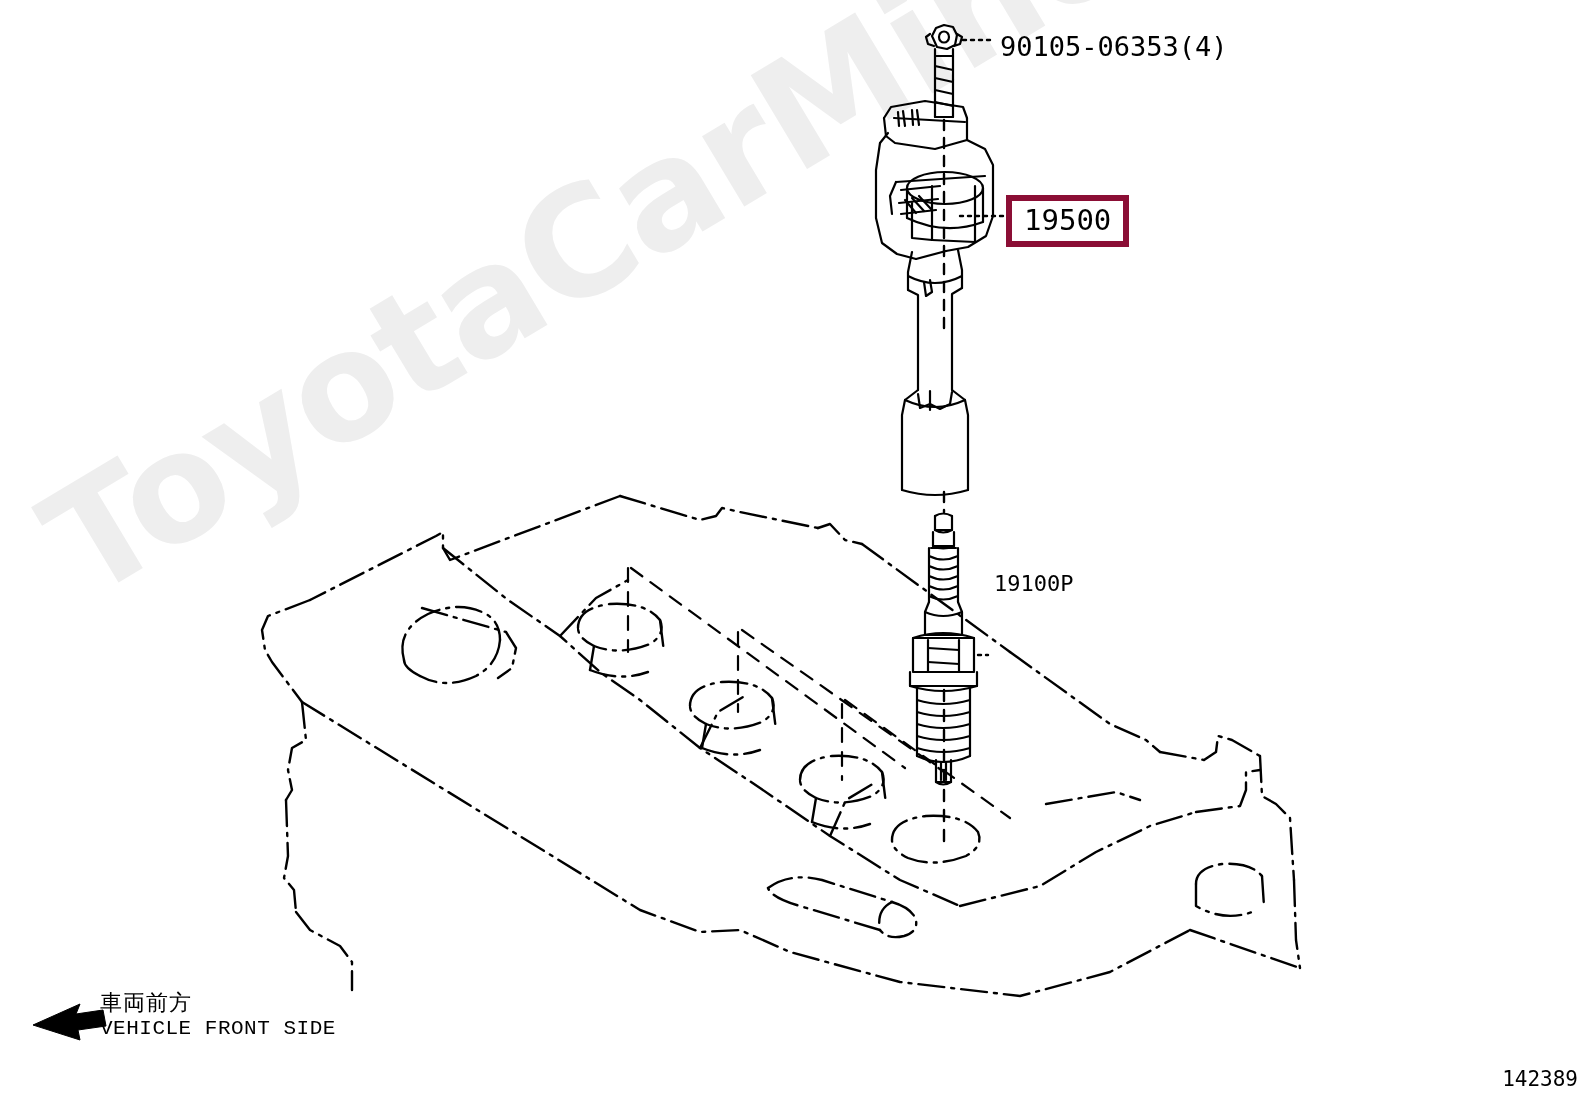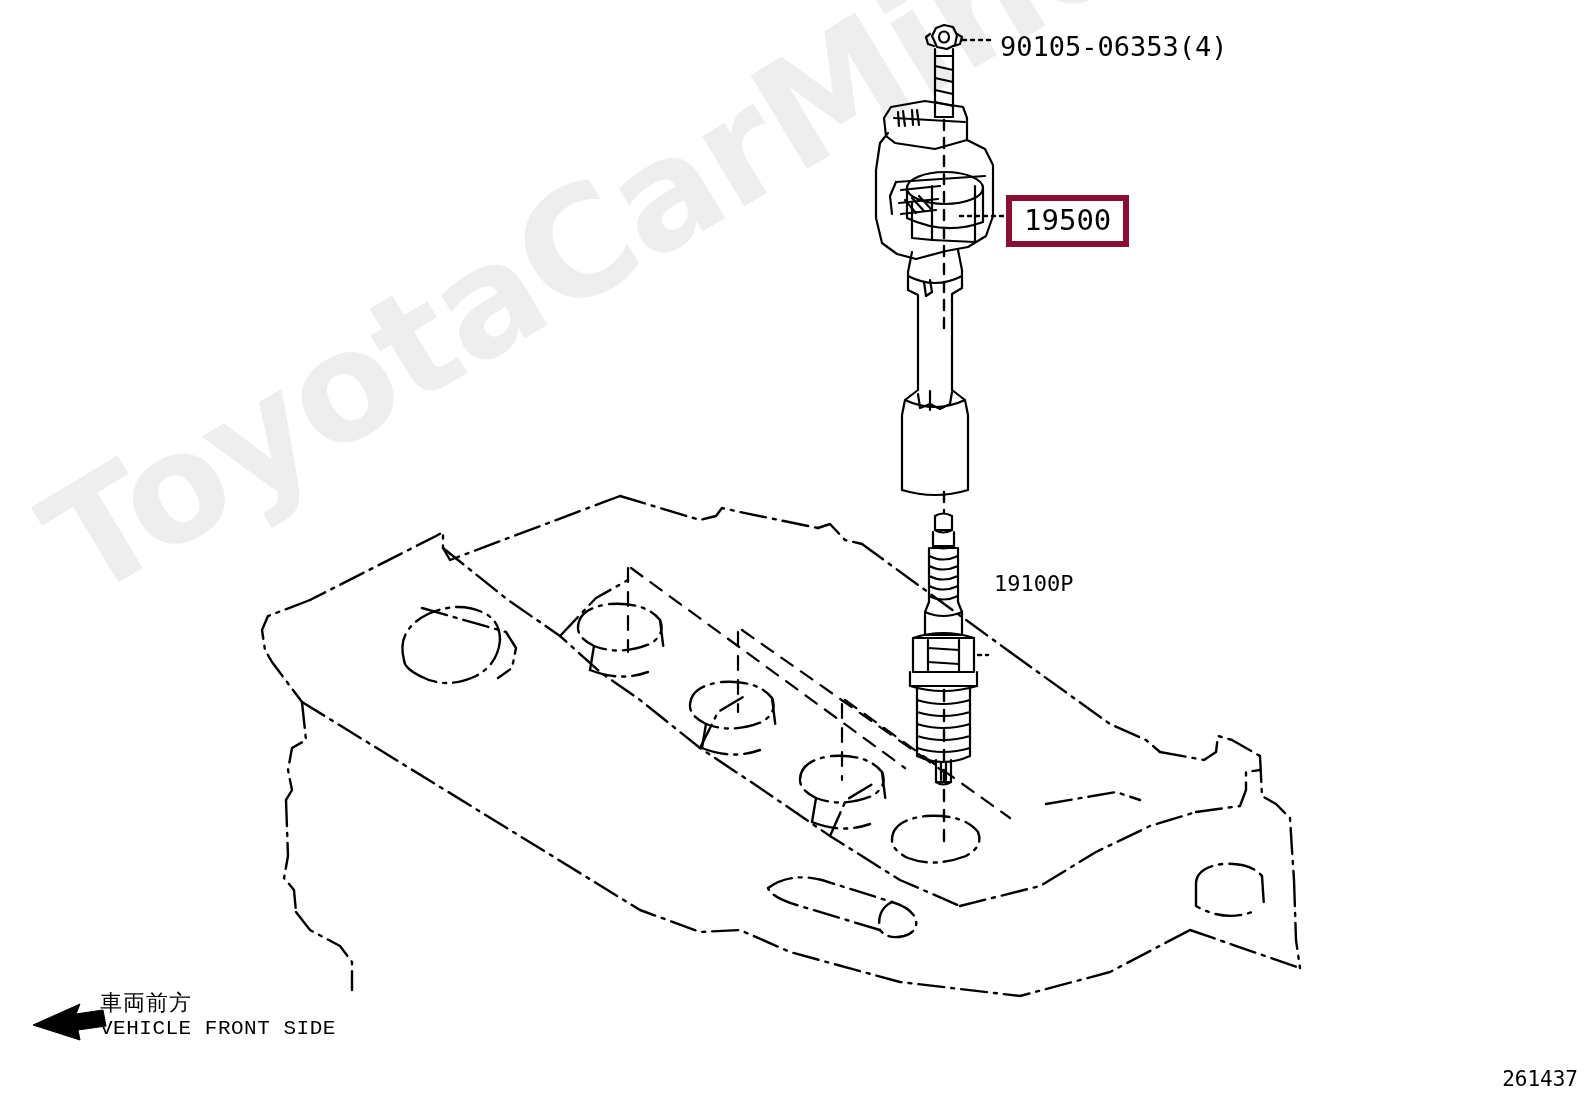--- a/index.html
+++ b/index.html
@@ -291,15 +291,15 @@
 
   <div id="label-coil-box">19500</div>
 
   <div class="callout" id="label-plug">19100P</div>
 
   <div id="front-block">
     <div id="front-jp">車両前方</div>
     <div id="front-en">VEHICLE FRONT SIDE</div>
   </div>
 
-  <div id="fig-no">261437</div>
+  <div id="fig-no">142389</div>
 
 </div>
 
 </body></html>

